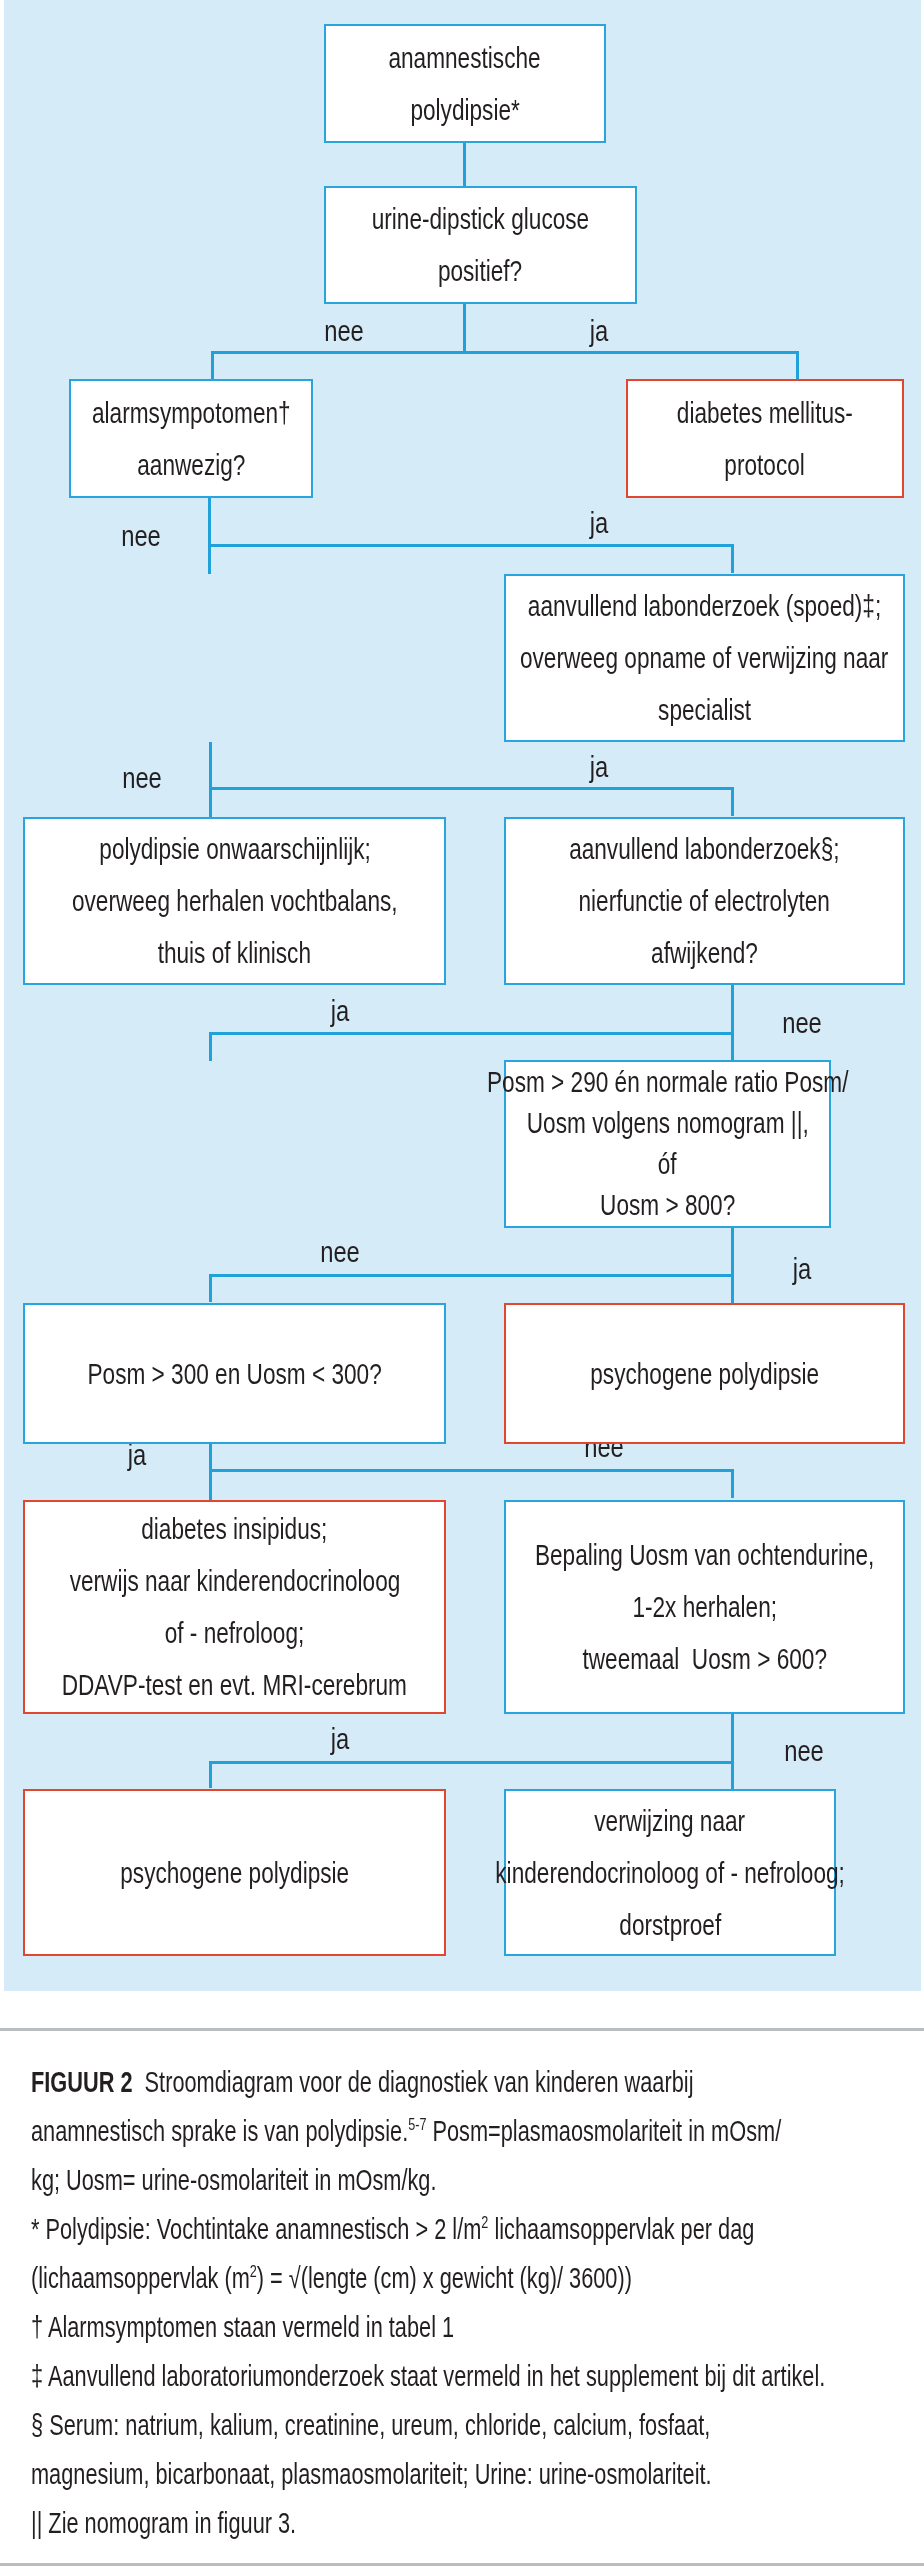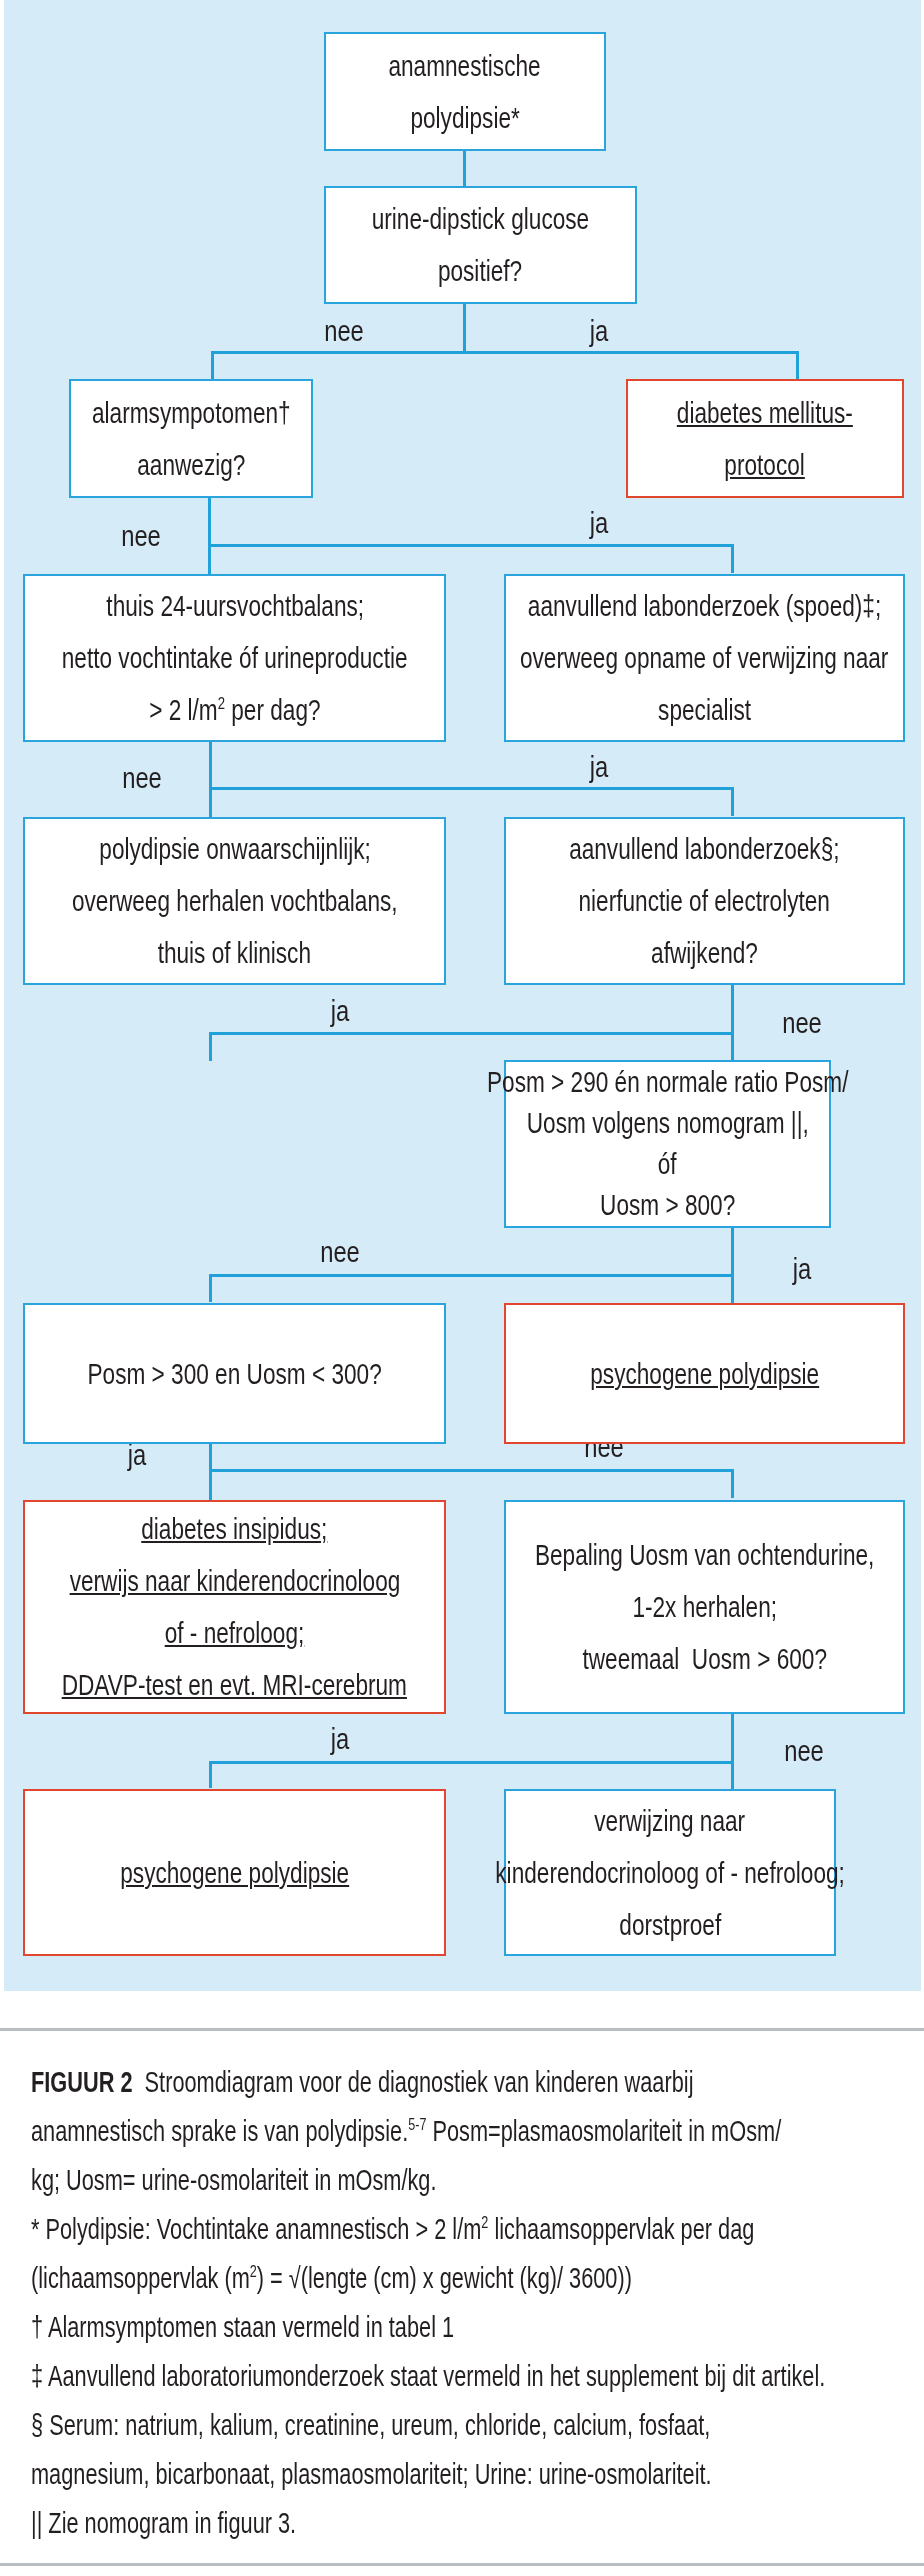--- a/index.html
+++ b/index.html
@@ -9,21 +9,21 @@
     overflow:hidden;
   }
   .panel { position:absolute; left:3.9px; top:0; width:917px; height:1991px; background:#d6ebf8; }
   .ln { position:absolute; background:#21a1da; }
   .node {
     position:absolute; box-sizing:border-box; background:#ffffff;
     border:2.9px solid #29a4dd; display:flex; flex-direction:column;
     justify-content:center; align-items:center; text-align:center;
     font-size:29px; line-height:52px;
   }
-  .node.red { border-color:#e2462e;text-decoration:underline; }
+  .node.red { border-color:#e2462e; }
   .node.tight { line-height:41px; }
   .t { display:inline-block; white-space:nowrap; transform:scaleX(0.78); transform-origin:50% 50%; }
   .blabel { position:absolute; transform:translate(-50%,-50%); font-size:29px; line-height:29px; }
   .blabel .t { transform:scaleX(0.82); }
   sup { font-size:58%; line-height:0; }
   .divider { position:absolute; left:0; width:924px; height:2.9px; background:#babdbf; }
   .caption { position:absolute; left:2.9px; top:2058px; width:920px; font-size:29px; line-height:49px;margin-left:28px; }
   .cl { height:49px; }
   .c { display:inline-block; white-space:nowrap; transform:scaleX(0.75); transform-origin:0 50%; }
   .c b { font-weight:bold; }
@@ -73,45 +73,40 @@
     <div class="blabel" style="left:595px;top:767px"><span class="t">ja</span></div>
     <div class="blabel" style="left:336px;top:1011px"><span class="t">ja</span></div>
     <div class="blabel" style="left:798px;top:1023px"><span class="t">nee</span></div>
     <div class="blabel" style="left:336px;top:1252px"><span class="t">nee</span></div>
     <div class="blabel" style="left:798px;top:1269px"><span class="t">ja</span></div>
     <div class="blabel" style="left:133px;top:1455px"><span class="t">ja</span></div>
     <div class="blabel" style="left:600px;top:1447px"><span class="t">nee</span></div>
     <div class="blabel" style="left:336px;top:1739px"><span class="t">ja</span></div>
     <div class="blabel" style="left:800px;top:1751px"><span class="t">nee</span></div>
 
-    <div class="node" style="left:320px;top:32px;width:282px;height:119px">
+    <div class="node" style="left:320px;top:24px;width:282px;height:119px">
       <span class="t">anamnestische</span>
       <span class="t">polydipsie*</span>
     </div>
 
     <div class="node" style="left:320px;top:186px;width:313px;height:118px">
       <span class="t">urine-dipstick glucose</span>
       <span class="t">positief?</span>
     </div>
 
     <div class="node" style="left:65px;top:379px;width:244px;height:119px">
       <span class="t">alarmsympotomen†</span>
       <span class="t">aanwezig?</span>
     </div>
 
     <div class="node red" style="left:622px;top:379px;width:278px;height:119px">
       <span class="t">diabetes mellitus-</span>
       <span class="t">protocol</span>
     </div>
 
-    <div class="node" style="left:19.4px;top:574px;width:423px;height:168px">
-      <span class="t">thuis 24-uursvochtbalans;</span>
-      <span class="t">netto vochtintake óf urineproductie</span>
-      <span class="t"><span>&gt; 2 l/m</span><sup>2</sup><span> per dag?</span></span>
-    </div>
 
     <div class="node" style="left:500px;top:574px;width:401px;height:168px">
       <span class="t">aanvullend labonderzoek (spoed)‡;</span>
       <span class="t">overweeg opname of verwijzing naar</span>
       <span class="t">specialist</span>
     </div>
 
     <div class="node" style="left:19.4px;top:817px;width:423px;height:168px">
       <span class="t">polydipsie onwaarschijnlijk;</span>
       <span class="t">overweeg herhalen vochtbalans,</span>

